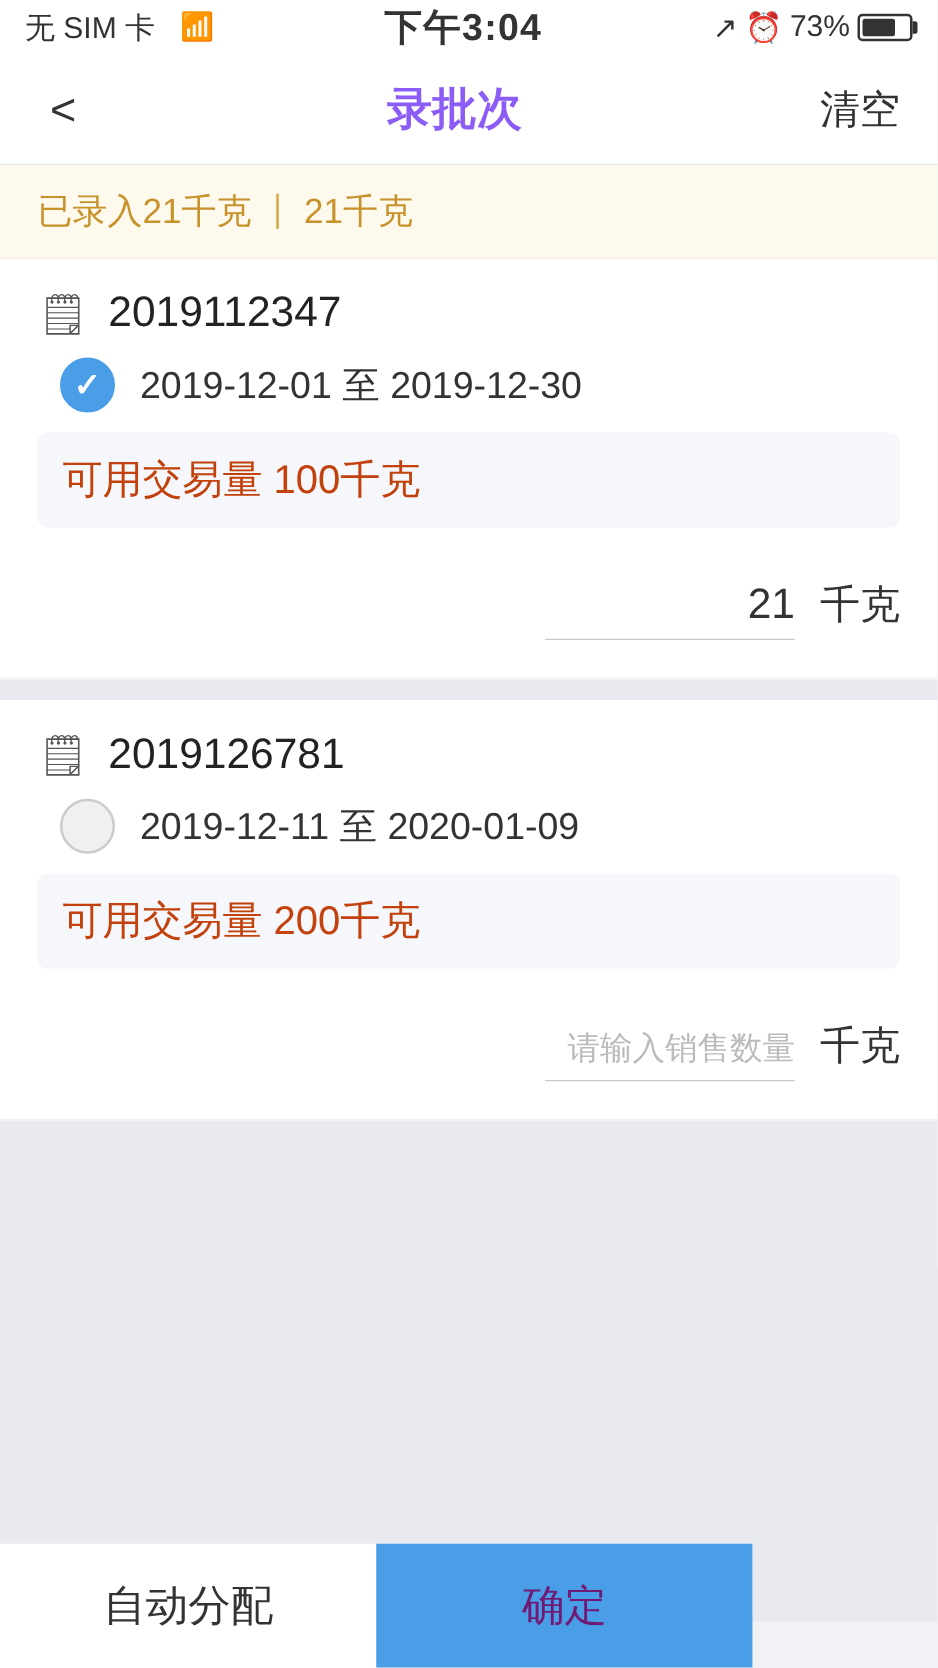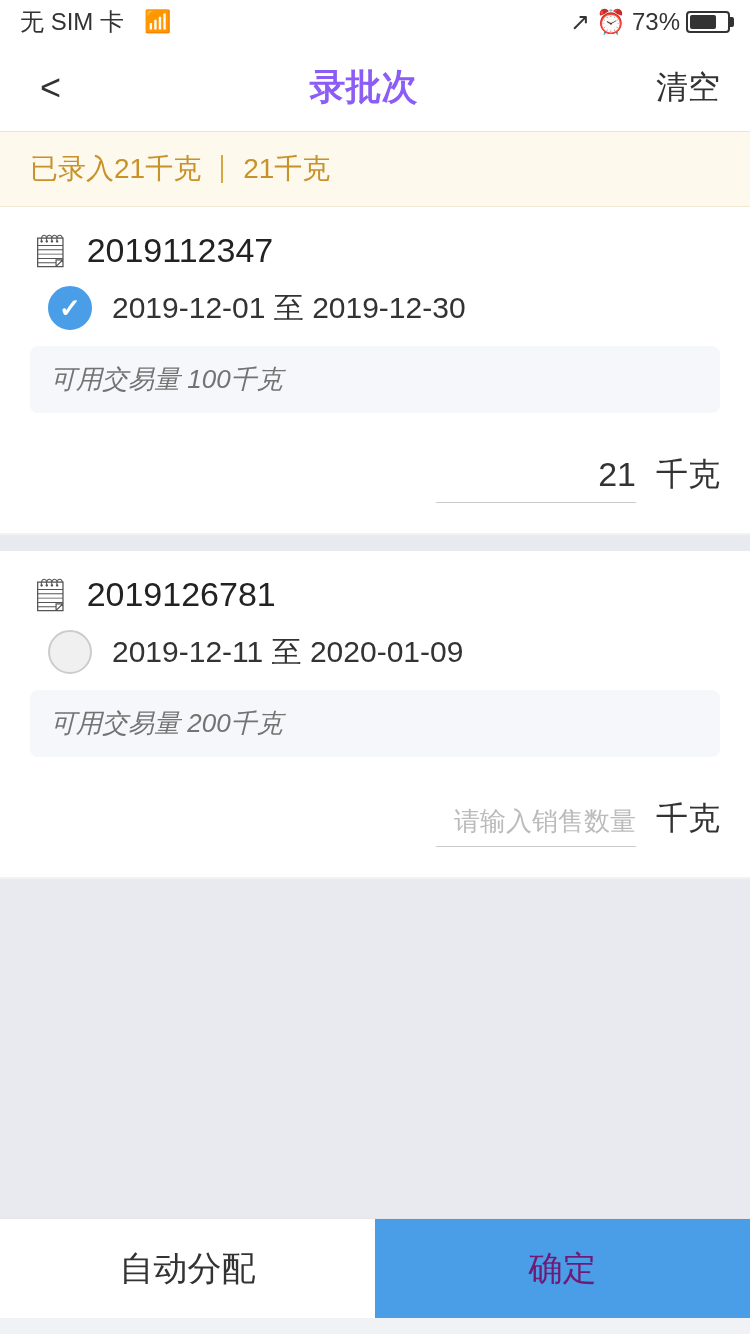--- a/index.html
+++ b/index.html
@@ -170,23 +170,22 @@
     }
     .batch-date {
       font-size: 30px;
       color: #333;
     }
     .batch-availability {
       margin: 10px 30px 24px;
       background: #f5f7fa;
       border-radius: 8px;
       padding: 16px 20px;
-      font-size: 26px;
-      color: #737373;
-      font-style: italic;
+      font-size: 32px;
+      color: #c2410c;
     }
 
     
     .input-row {
       display: flex;
       align-items: center;
       justify-content: flex-end;
       padding: 10px 30px 30px;
       gap: 20px;
     }
@@ -220,23 +219,23 @@
     
     .empty-area {
       background: #e8eaf0;
       flex: 1;
       min-height: 400px;
     }
 
     
     .bottom-bar {
       position: fixed;
-      bottom: 16px;
+      bottom: 0;
       left: 0;
-      width: 750px;
+      width: 602px;
       height: 100px;
       display: flex;
       background: #fff;
       border-top: 1px solid #e5e5e5;
     }
     .btn-auto {
       flex: 1;
       display: flex;
       align-items: center;
       justify-content: center;
@@ -264,20 +263,21 @@
     }
   </style>
 </head>
 <body>
 
 <div class="status-bar">
   <div class="status-left">
     <span>无 SIM 卡</span>
     <span class="wifi-icon">📶</span>
   </div>
+  <div class="status-center">下午3:04</div>
   <div class="status-right">
     <span>↗</span>
     <span>⏰</span>
     <span>73%</span>
     <span class="battery-icon">
       <span class="battery-fill"></span>
     </span>
   </div>
 </div>
 

